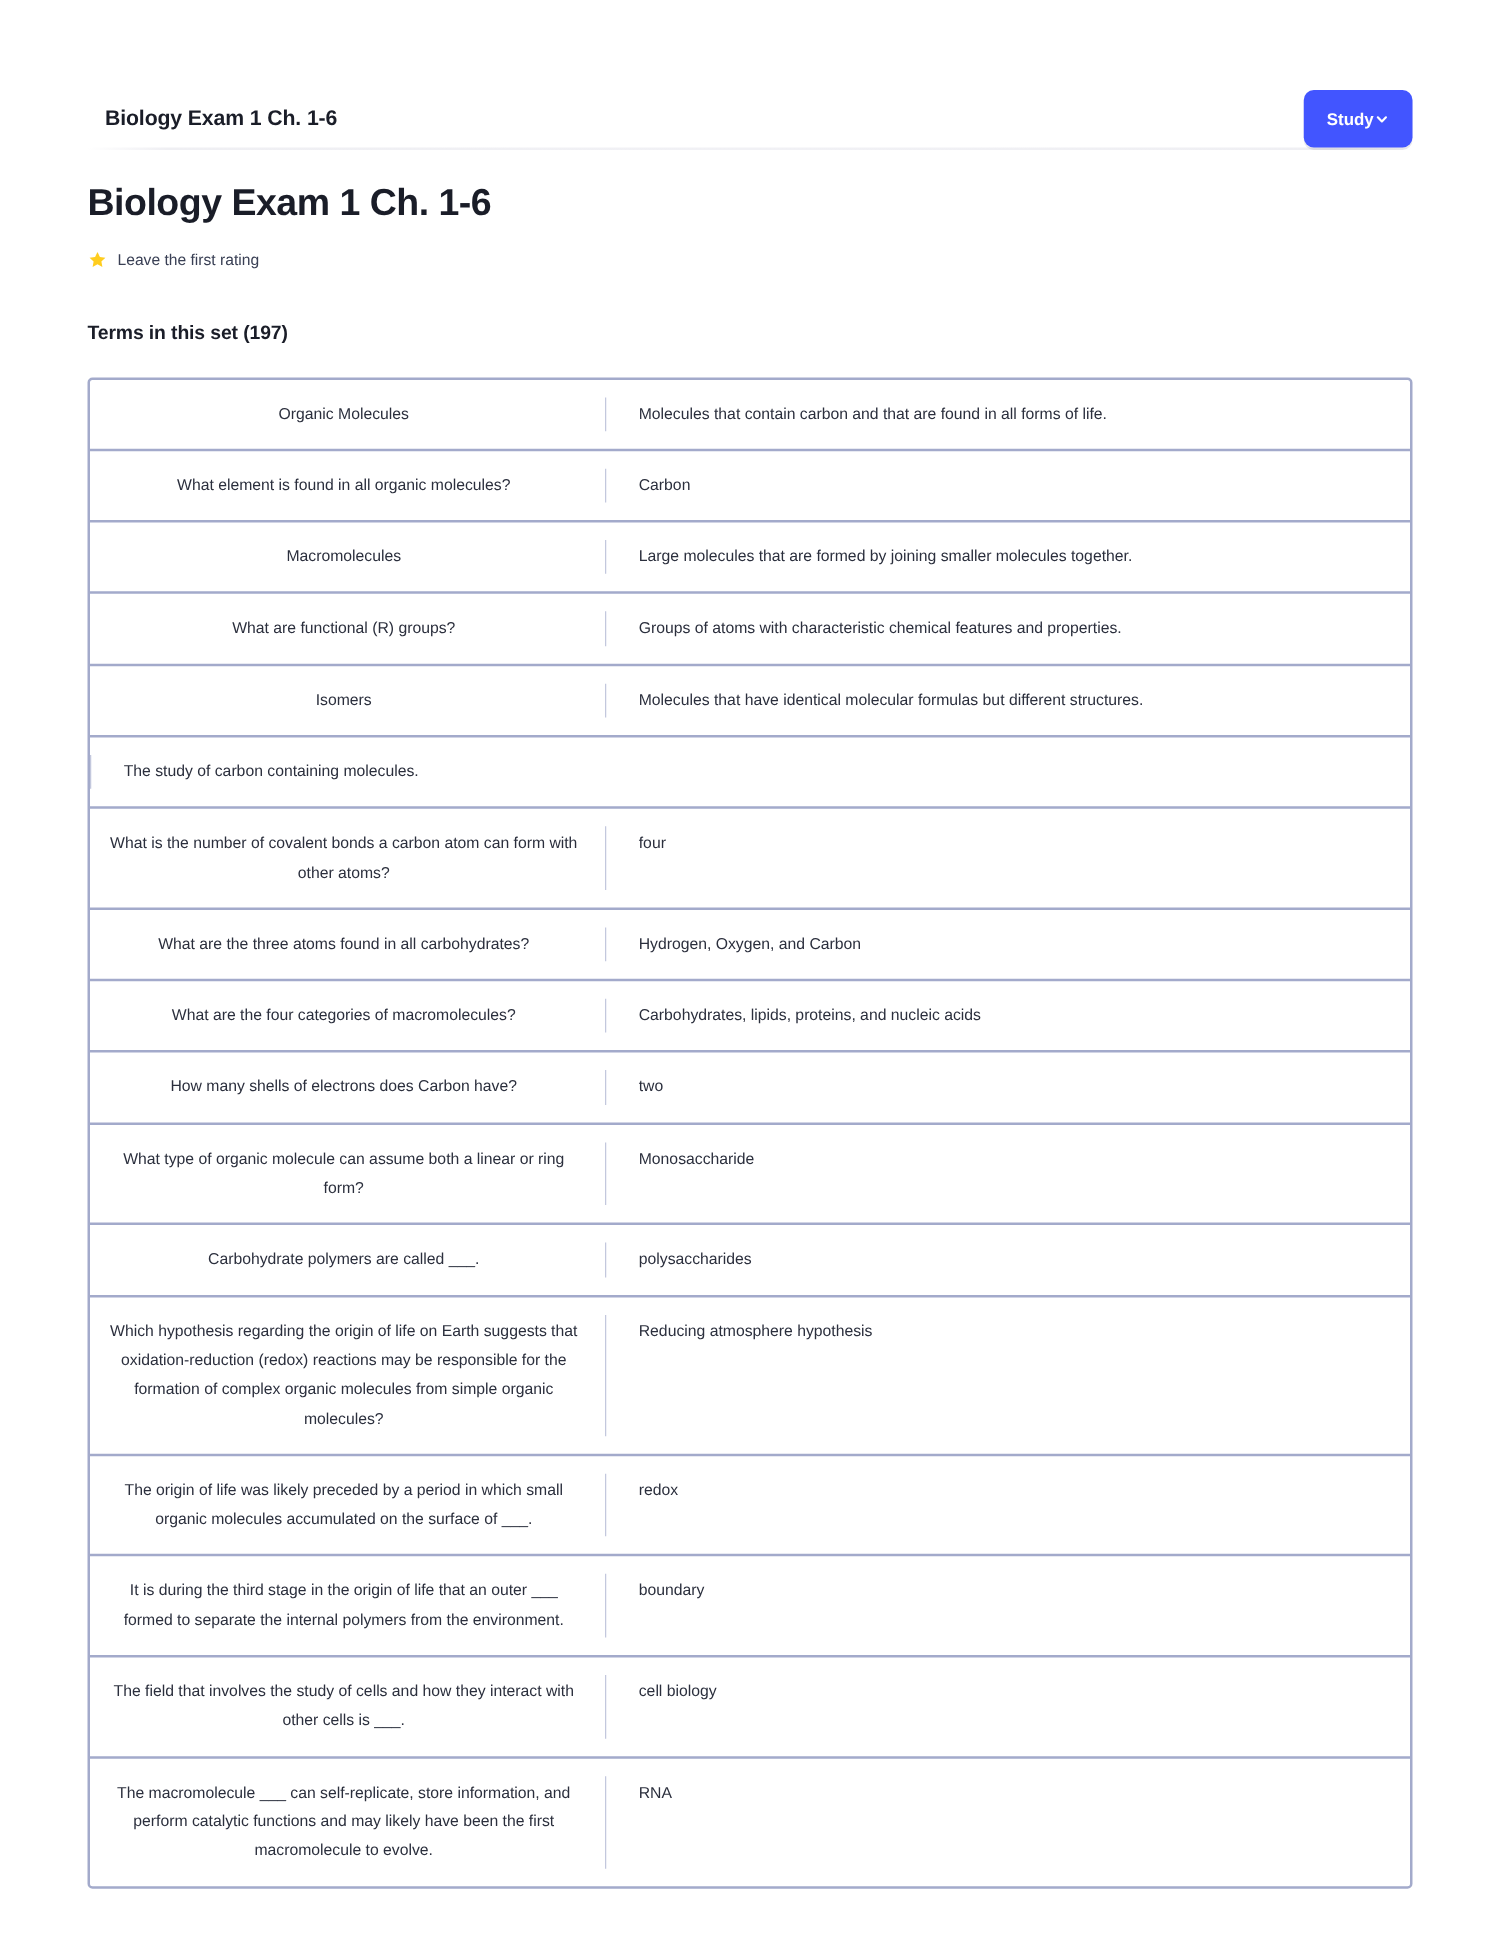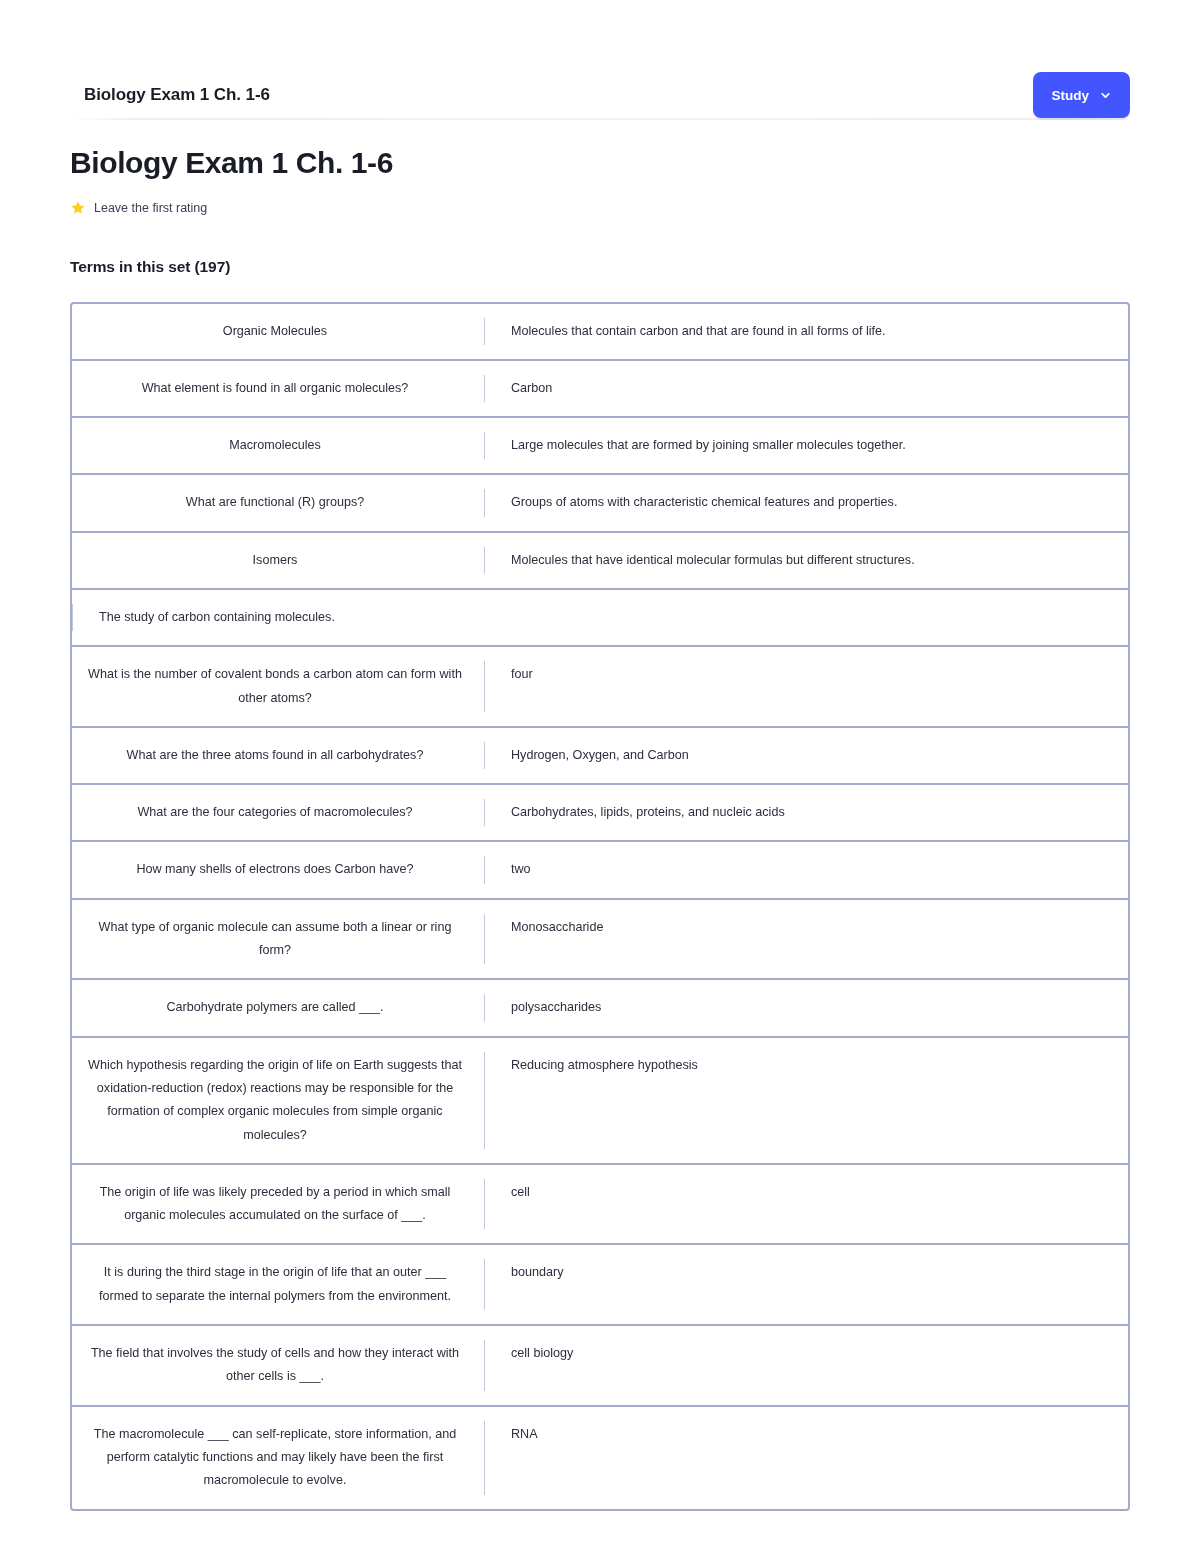--- a/index.html
+++ b/index.html
@@ -33,21 +33,20 @@
   .header-title {
     font-size: 17px;
     font-weight: 700;
     color: #1a1d28;
     letter-spacing: -0.1px;
     line-height: 1.2;
   }
   .study-button {
     display: inline-flex;
     align-items: center;
-    gap: 10px;
     background: #4255ff;
     color: #ffffff;
     border: none;
     border-radius: 8px;
     padding: 0 18px;
     height: 46px;
     font-size: 13.5px;
     font-weight: 700;
     font-family: "Liberation Sans", sans-serif;
     cursor: pointer;
@@ -243,21 +242,21 @@
           <div class="cell-def">polysaccharides</div>
         </div>
         <div class="term-row multiline">
           <div class="cell-term">Which hypothesis regarding the origin of life on Earth suggests that oxidation-reduction (redox) reactions may be responsible for the formation of complex organic molecules from simple organic molecules?</div>
           <div class="divider-col"></div>
           <div class="cell-def">Reducing atmosphere hypothesis</div>
         </div>
         <div class="term-row multiline">
           <div class="cell-term">The origin of life was likely preceded by a period in which small organic molecules accumulated on the surface of ___.</div>
           <div class="divider-col"></div>
-          <div class="cell-def">cell</div>
+          <div class="cell-def">redox</div>
         </div>
         <div class="term-row multiline">
           <div class="cell-term">It is during the third stage in the origin of life that an outer ___ formed to separate the internal polymers from the environment.</div>
           <div class="divider-col"></div>
           <div class="cell-def">boundary</div>
         </div>
         <div class="term-row multiline">
           <div class="cell-term">The field that involves the study of cells and how they interact with other cells is ___.</div>
           <div class="divider-col"></div>
           <div class="cell-def">cell biology</div>

